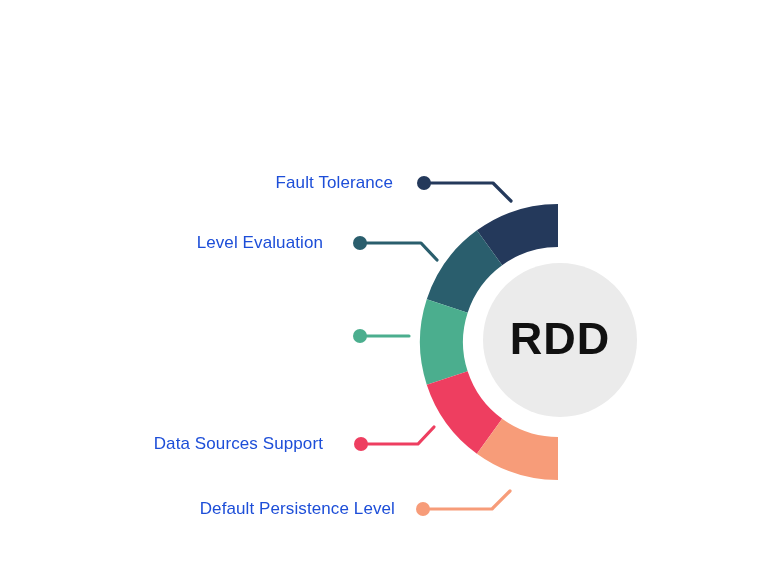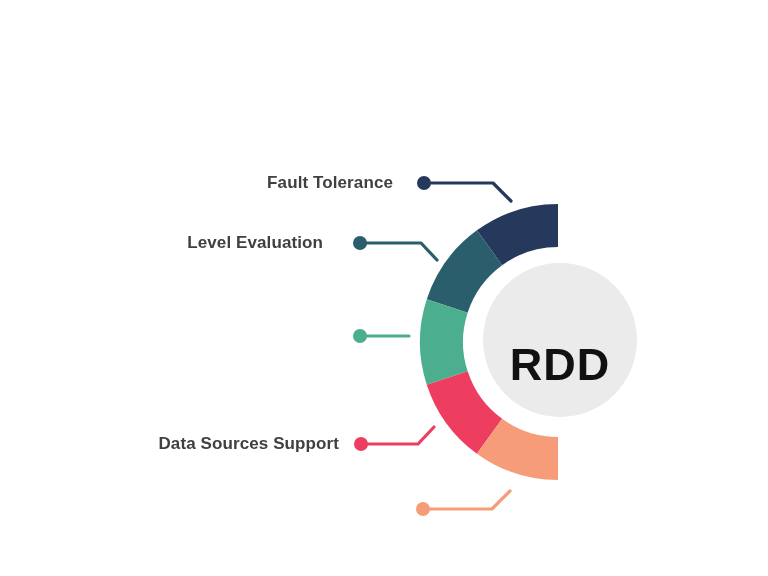--- a/index.html
+++ b/index.html
@@ -20,42 +20,41 @@
     left: 0;
     top: 0;
     width: 768px;
     height: 576px;
   }
   .seg-label {
     position: absolute;
     height: 20px;
     line-height: 20px;
     font-size: 17px;
-    font-weight: 700;
-    color: #404040;
+    font-weight: 400;
+    color: #1d4ed8;
     white-space: nowrap;
     text-align: left;
     letter-spacing: 0.1px;
   }
   .lbl-0 { top: 173px; right: 375px; }
   .lbl-1 { top: 233px; right: 445px; }
   .lbl-2 { top: 326px; right: 446px; }
-  .lbl-3 { top: 434px; right: 429px; margin-left: 28px; }
+  .lbl-3 { top: 434px; right: 445px; margin-left: 28px; }
   .lbl-4 { top: 499px; right: 373px; }
   .center-label {
     position: absolute;
     left: 560px;
     top: 340px;
     transform: translate(-50%, -52%);
     font-size: 45px;
     font-weight: 700;
     letter-spacing: 1px;
     color: #111111;
     white-space: nowrap;
-    margin-top: 26px;
   }
 </style>
 </head>
 <body>
 
 <div class="stage">
 
   <div id="svg-host">
       <svg width="768" height="576" viewBox="0 0 768 576" xmlns="http://www.w3.org/2000/svg">
         <path d="M 558.00 204.00 A 138 138 0 0 0 476.89 230.36 L 502.16 265.14 A 95 95 0 0 1 558.00 247.00 Z" fill="#24395B"></path>
@@ -77,16 +76,17 @@
       </svg>
     </div>
 
   <div class="seg-label lbl-0">Fault Tolerance</div>
 
   <div class="seg-label lbl-1">Level Evaluation</div>
 
 
   <div class="seg-label lbl-3">Data Sources Support</div>
 
+  <div class="seg-label lbl-4">Default Persistence Level</div>
 
   <div class="center-label">RDD</div>
 
 </div>
 
 </body></html>

